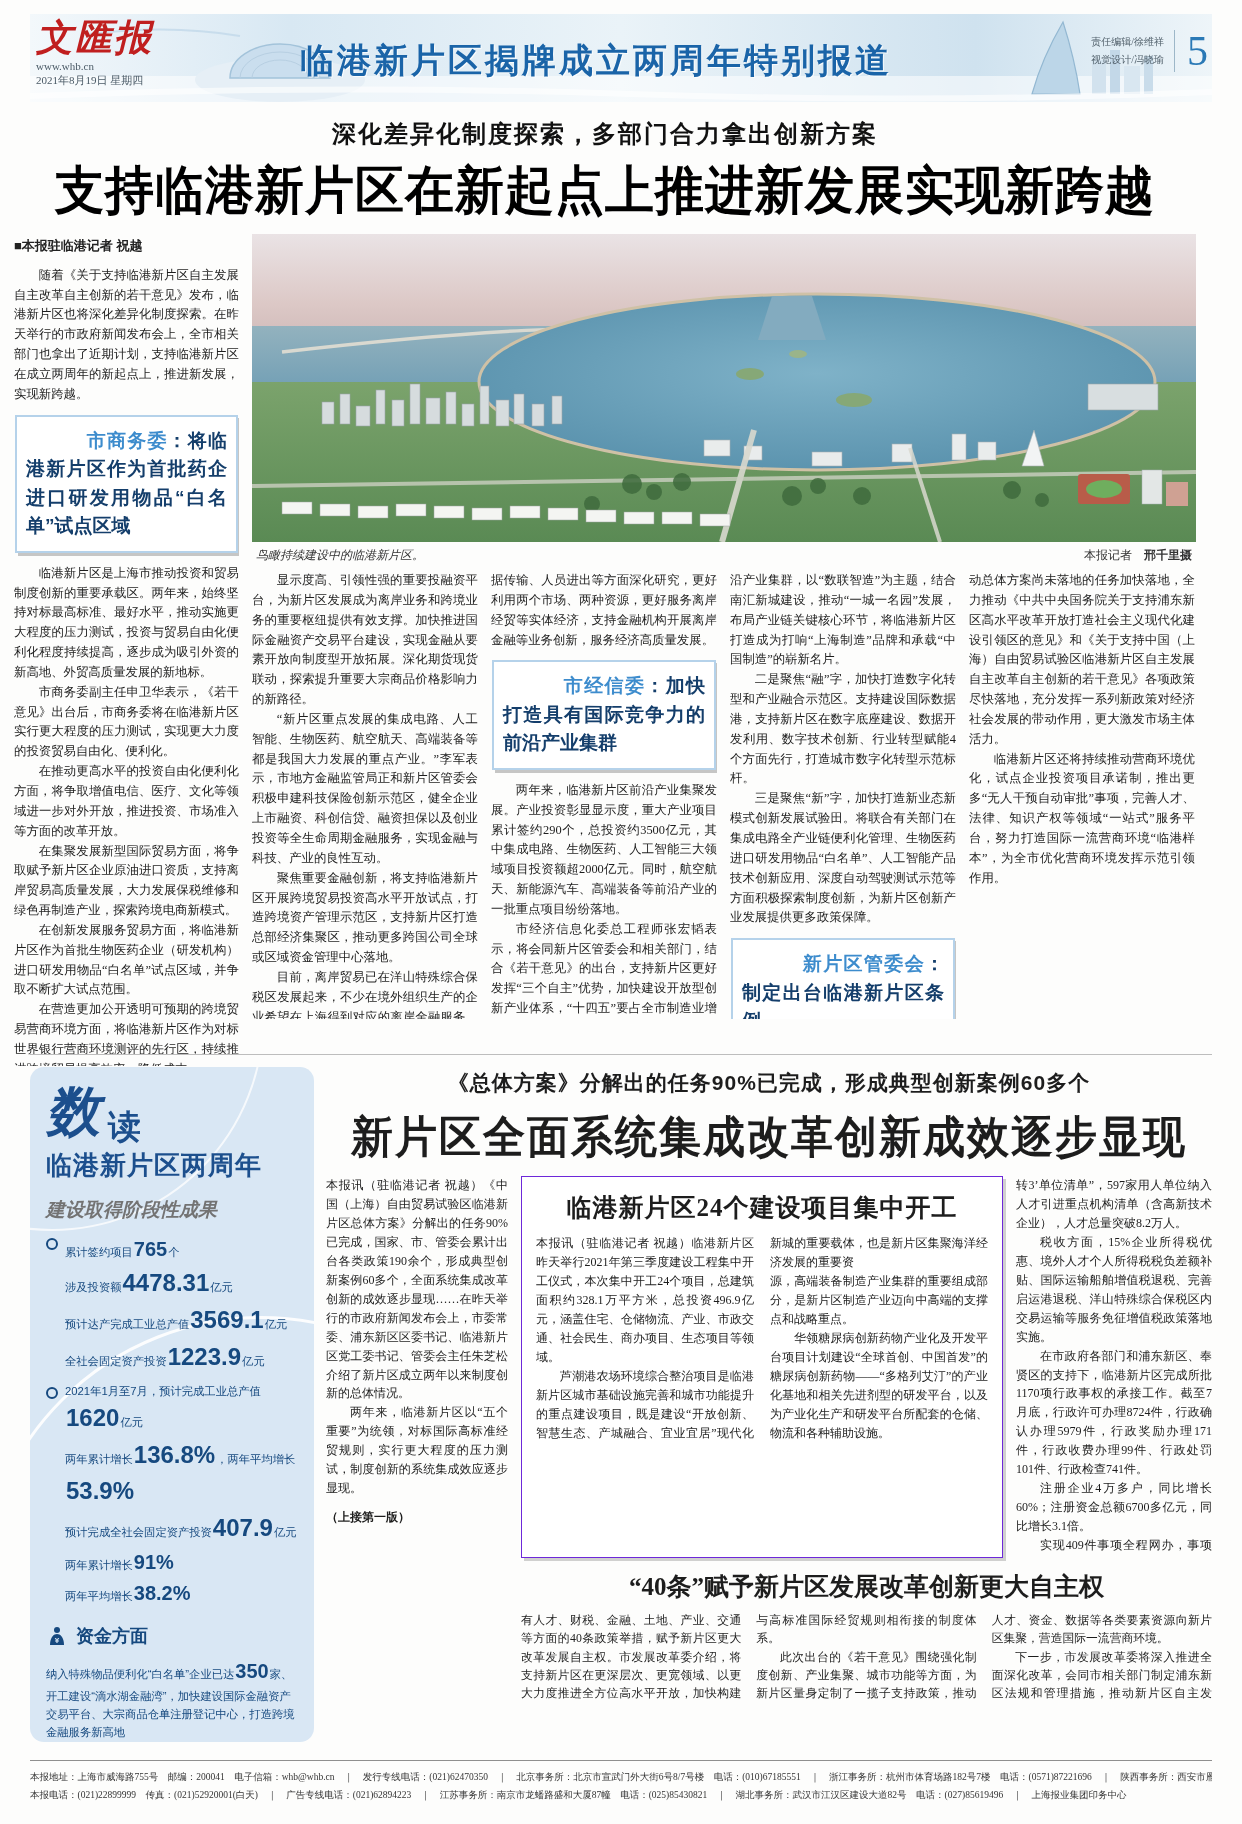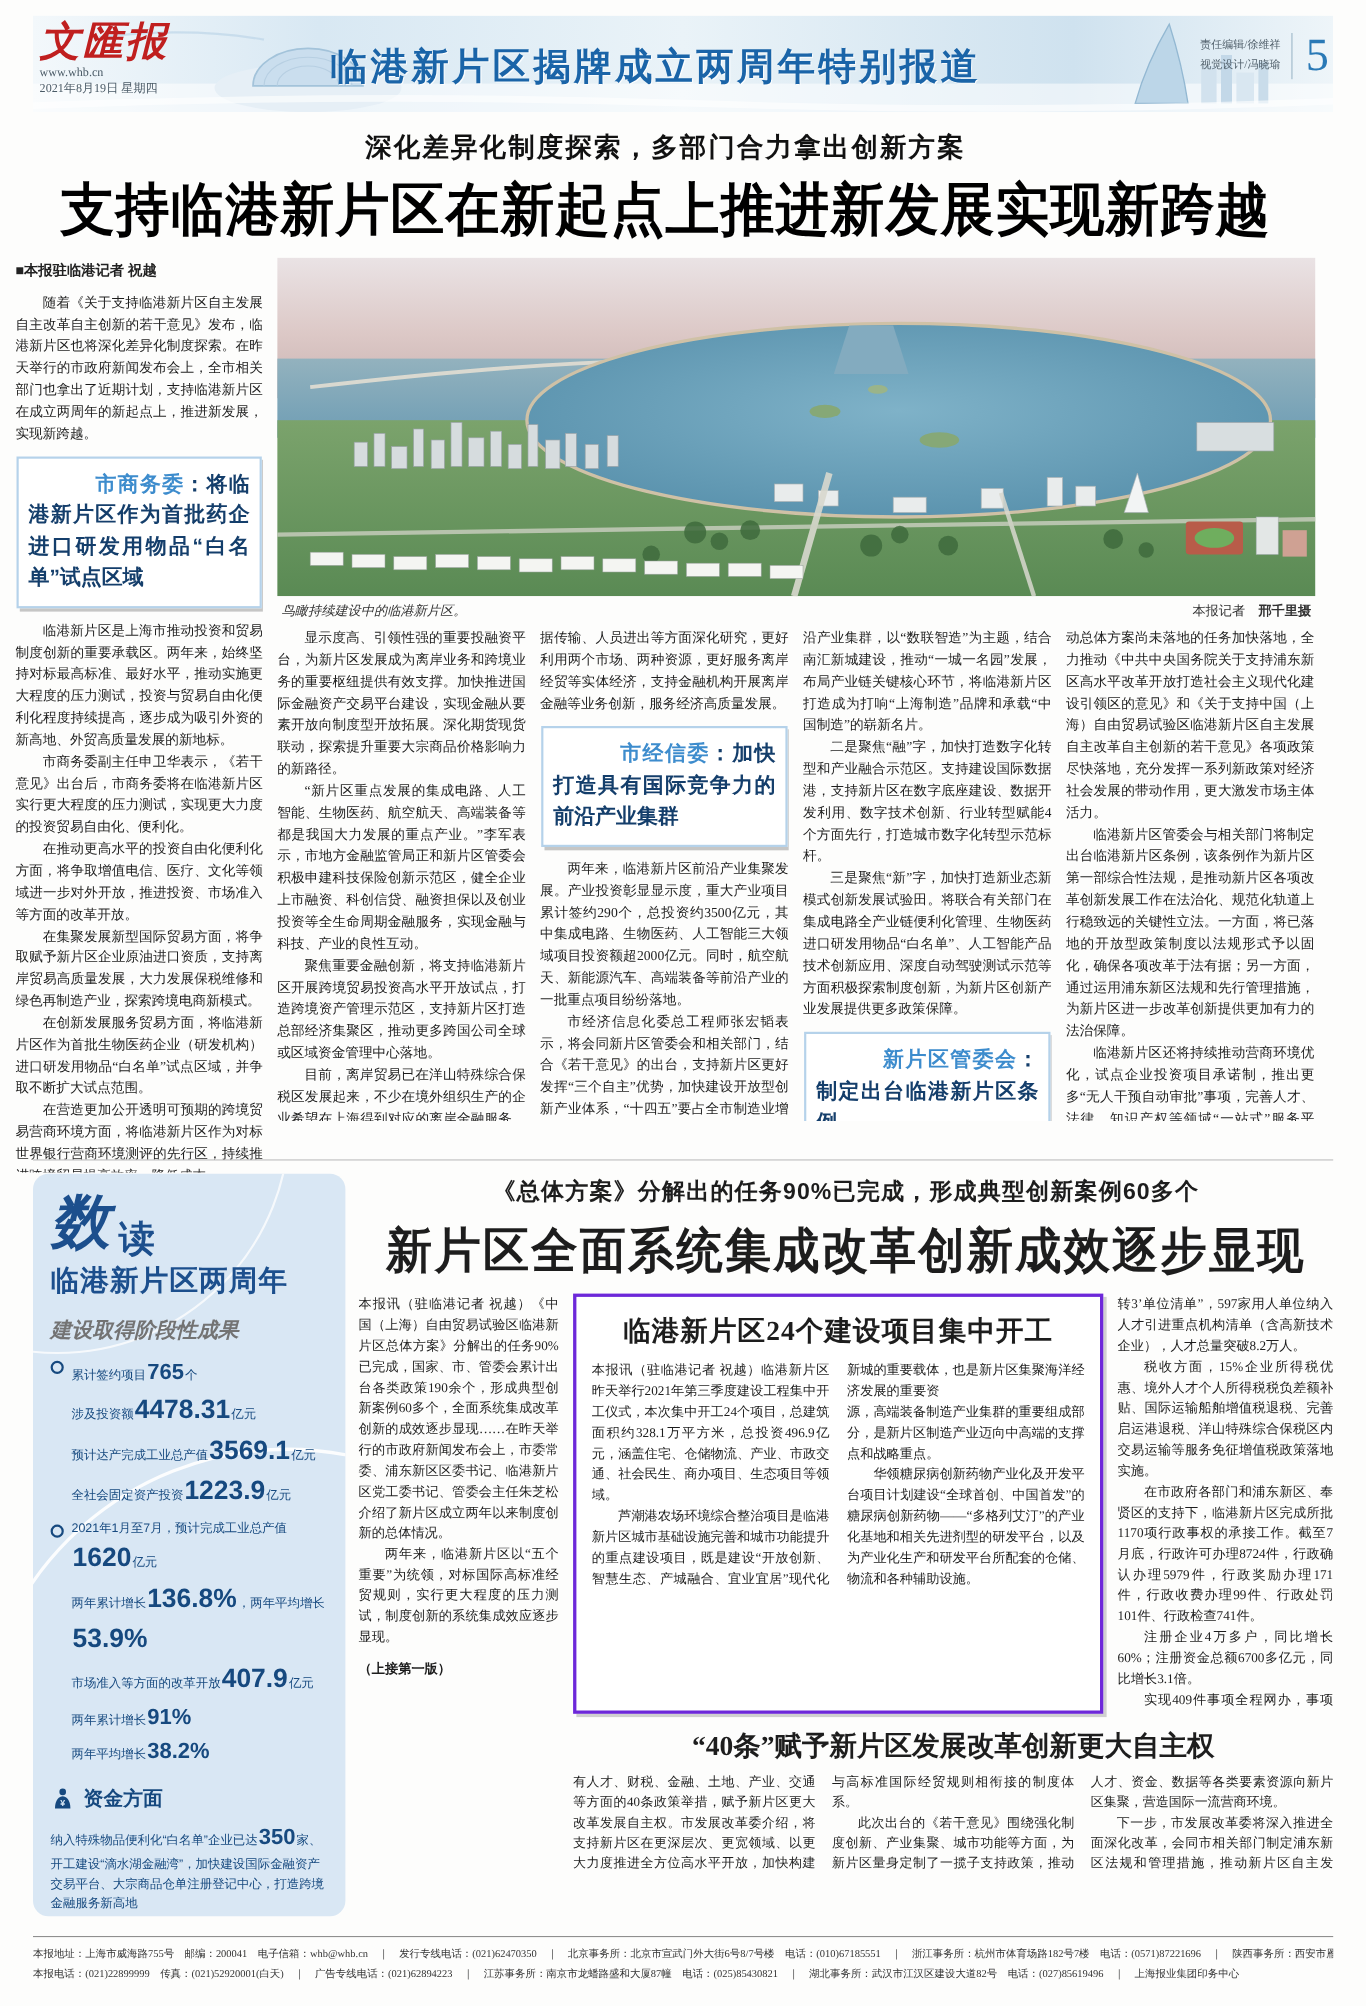--- a/index.html
+++ b/index.html
@@ -58,21 +58,21 @@
   .sec-head{display:flex;align-items:center;gap:8px;font-size:18px;font-weight:900;margin:15px 0 7px;color:#16497f;}
   .sec-body{font-size:11.3px;line-height:1.6;}
   .sec-body p{margin:2px 0;}
   
   .bright{flex:1;display:grid;grid-template-columns:182px 482px 1fr;grid-template-rows:auto auto 382px 176px;gap:8px 13px;}
   .kicker2{grid-column:1/4;text-align:center;font-family:"Liberation Sans",sans-serif;font-weight:bold;font-size:21px;letter-spacing:1px;margin-top:2px;}
   .headline2{grid-column:1/4;text-align:center;font-family:"Liberation Serif",serif;font-weight:900;font-size:42px;letter-spacing:2px;transform:scaleY(1.05);}
   .colsm{font-size:12px;line-height:1.58;text-align:justify;overflow:hidden;}
   .colA{grid-column:1;grid-row:3/5;}
   .cont-label{font-weight:bold;font-family:"Liberation Sans",sans-serif;margin-top:10px;}
-  .boxart{grid-column:2;grid-row:3;border:3px solid #6d28d9;box-shadow:3px 3px 0 rgba(140,140,140,.4);padding:10px 14px;overflow:hidden;background:#fff;}
+  .boxart{grid-column:2;grid-row:3;border:1px solid #6d28d9;box-shadow:3px 3px 0 rgba(140,140,140,.4);padding:10px 14px;overflow:hidden;background:#fff;}
   .boxart-title{text-align:center;font-family:"Liberation Serif",serif;font-weight:900;font-size:25px;letter-spacing:1px;margin:4px 0 10px;}
   .boxart-cols{column-count:2;column-gap:16px;font-size:12px;line-height:1.58;text-align:justify;height:300px;overflow:hidden;}
   .colB{grid-column:3;grid-row:3;}
   .band{grid-column:2/4;grid-row:4;overflow:hidden;}
   .band-title{text-align:center;font-family:"Liberation Serif",serif;font-weight:900;font-size:25px;margin:4px 0 8px;}
   .band-cols{column-count:3;column-gap:15px;font-size:11.8px;line-height:1.55;text-align:justify;height:122px;overflow:hidden;}
   
   .footer{position:absolute;left:30px;width:1182px;top:1760px;border-top:1px solid #8f8f8f;padding-top:7px;
         font-size:9.5px;color:#333;line-height:1.9;}
   .footer div{white-space:nowrap;overflow:hidden;}
@@ -264,21 +264,20 @@
             <p class="bp">二是聚焦“融”字，加快打造数字化转型和产业融合示范区。支持建设国际数据港，支持新片区在数字底座建设、数据开发利用、数字技术创新、行业转型赋能4个方面先行，打造城市数字化转型示范标杆。</p>
             <p class="bp">三是聚焦“新”字，加快打造新业态新模式创新发展试验田。将联合有关部门在集成电路全产业链便利化管理、生物医药进口研发用物品“白名单”、人工智能产品技术创新应用、深度自动驾驶测试示范等方面积极探索制度创新，为新片区创新产业发展提供更多政策保障。</p>
             <div class="bluebox">
               <span class="lbl">新片区管委会</span><span>：制定出台临港新片区条例</span>
             </div>
 
           </div>
 
           <div class="a1col">
             <p class="bp" style="text-indent:0;">动总体方案尚未落地的任务加快落地，全力推动《中共中央国务院关于支持浦东新区高水平改革开放打造社会主义现代化建设引领区的意见》和《关于支持中国（上海）自由贸易试验区临港新片区自主发展自主改革自主创新的若干意见》各项政策尽快落地，充分发挥一系列新政策对经济社会发展的带动作用，更大激发市场主体活力。</p>
-            <p class="bp">临港新片区管委会与相关部门将制定出台临港新片区条例，该条例作为新片区第一部综合性法规，是推动新片区各项改革创新发展工作在法治化、规范化轨道上行稳致远的关键性立法。一方面，将已落地的开放型政策制度以法规形式予以固化，确保各项改革于法有据；另一方面，通过运用浦东新区法规和先行管理措施，为新片区进一步改革创新提供更加有力的法治保障。</p>
             <p class="bp">临港新片区还将持续推动营商环境优化，试点企业投资项目承诺制，推出更多“无人干预自动审批”事项，完善人才、法律、知识产权等领域“一站式”服务平台，努力打造国际一流营商环境“临港样本”，为全市优化营商环境发挥示范引领作用。</p>
           </div>
         </div>
       </div>
     </div>
   </div>
 
   <div class="bottom">
 
     <div class="panel">
@@ -297,21 +296,21 @@
             <div class="stat-line"><span>预计达产完成工业总产值</span><span class="s-num xl">3569.1</span><span>亿元</span></div>
             <div class="stat-line"><span>全社会固定资产投资</span><span class="s-num xl">1223.9</span><span>亿元</span></div>
           </div>
         </div>
 
         <div class="stat-group">
           <span class="dot"></span>
           <div class="stat-lines">
             <div class="stat-line"><span>2021年1月至7月，预计完成工业总产值</span><span class="s-num xl">1620</span><span>亿元</span></div>
             <div class="stat-line"><span>两年累计增长</span><span class="s-num xl">136.8%</span><span>，两年平均增长</span><span class="s-num xl">53.9%</span></div>
-            <div class="stat-line"><span>市场准入等方面的改革开放</span><span class="s-num xl">407.9</span><span>亿元</span></div>
+            <div class="stat-line"><span>预计完成全社会固定资产投资</span><span class="s-num xl">407.9</span><span>亿元</span></div>
             <div class="stat-line"><span>两年累计增长</span><span class="s-num">91%</span></div>
             <div class="stat-line"><span>两年平均增长</span><span class="s-num">38.2%</span></div>
           </div>
         </div>
 
         <div class="sec-head">
           <svg width="22" height="22" viewBox="0 0 22 22">
             <circle cx="11" cy="5" r="3" fill="#16497f"></circle>
             <path d="M4,20 C4,12 8,9 11,9 C14,9 18,12 18,20 Z" fill="#16497f"></path>
             <text x="11" y="18" font-size="8" fill="#d9e7f4" text-anchor="middle" font-family="Liberation Sans,sans-serif">¥</text>

